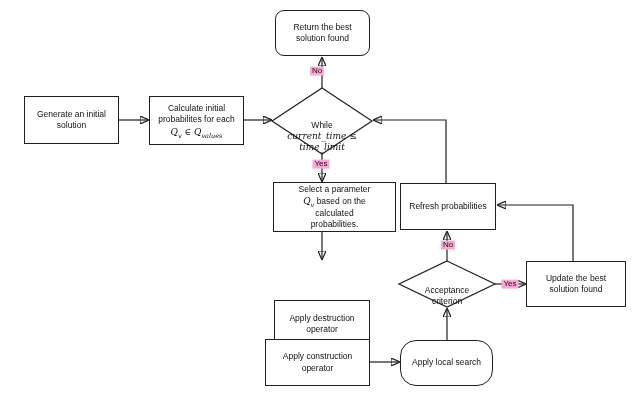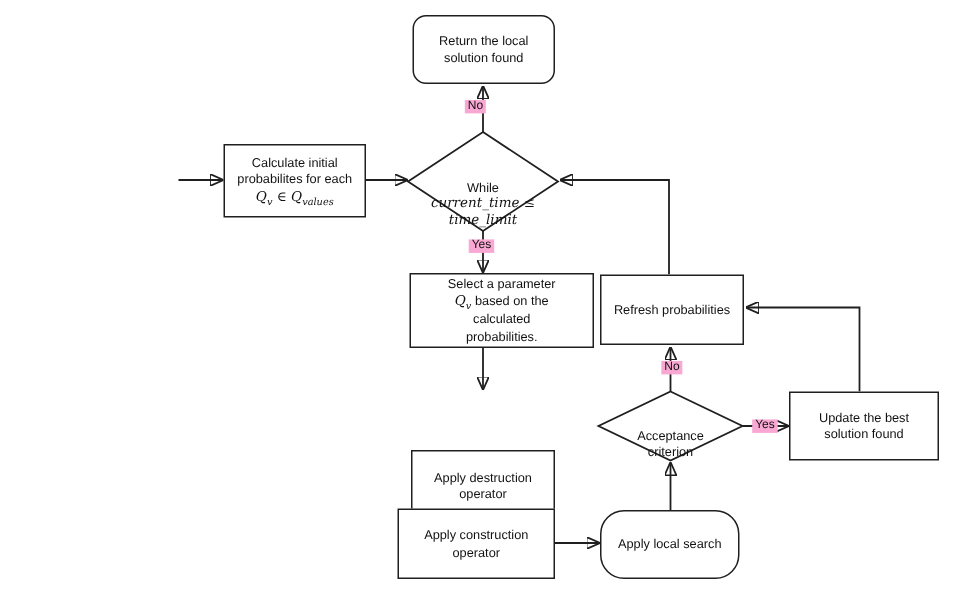--- a/index.html
+++ b/index.html
@@ -82,33 +82,37 @@
     <path d="M447,340 V309" marker-end="url(#arw)"></path>
     <path d="M447,261 V232" marker-end="url(#arw)"></path>
     <path d="M495,284 H525" marker-end="url(#arw)"></path>
     <path d="M573,261 L573,205 L498,205" marker-end="url(#arw)"></path>
     <path d="M446,183 L446,120 L374,120" marker-end="url(#arw)"></path>
 
     <polygon points="322,88 372,121 322,154 272,121"></polygon>
     <polygon points="447,261 495,284 447,307 399,284"></polygon>
   </svg>
 
+  <div class="box" style="left:24px; top:96px; width:95px; height:48px;">
+    <span class="ln">Generate an initial</span>
+    <span class="ln">solution</span>
+  </div>
 
   <div class="box" style="left:149px; top:96px; width:95px; height:49px;">
     <span class="ln">Calculate initial</span>
     <span class="ln">probabilites for each</span>
     <span class="ln math">
       <span>Q</span><sub>v</sub>
       <span>∈</span>
       <span>Q</span><sub>values</sub>
     </span>
   </div>
 
   <div class="box rounded" style="left:275px; top:10px; width:95px; height:46px;">
-    <span class="ln">Return the local</span>
+    <span class="ln">Return the best</span>
     <span class="ln">solution found</span>
   </div>
 
   <div class="box" style="left:273px; top:182px; width:123px; height:50px;">
     <span class="ln">Select a parameter</span>
     <span class="ln">
       <span class="math"><span>Q</span><sub>v</sub></span>
       <span>based on the</span>
     </span>
     <span class="ln">calculated</span>

